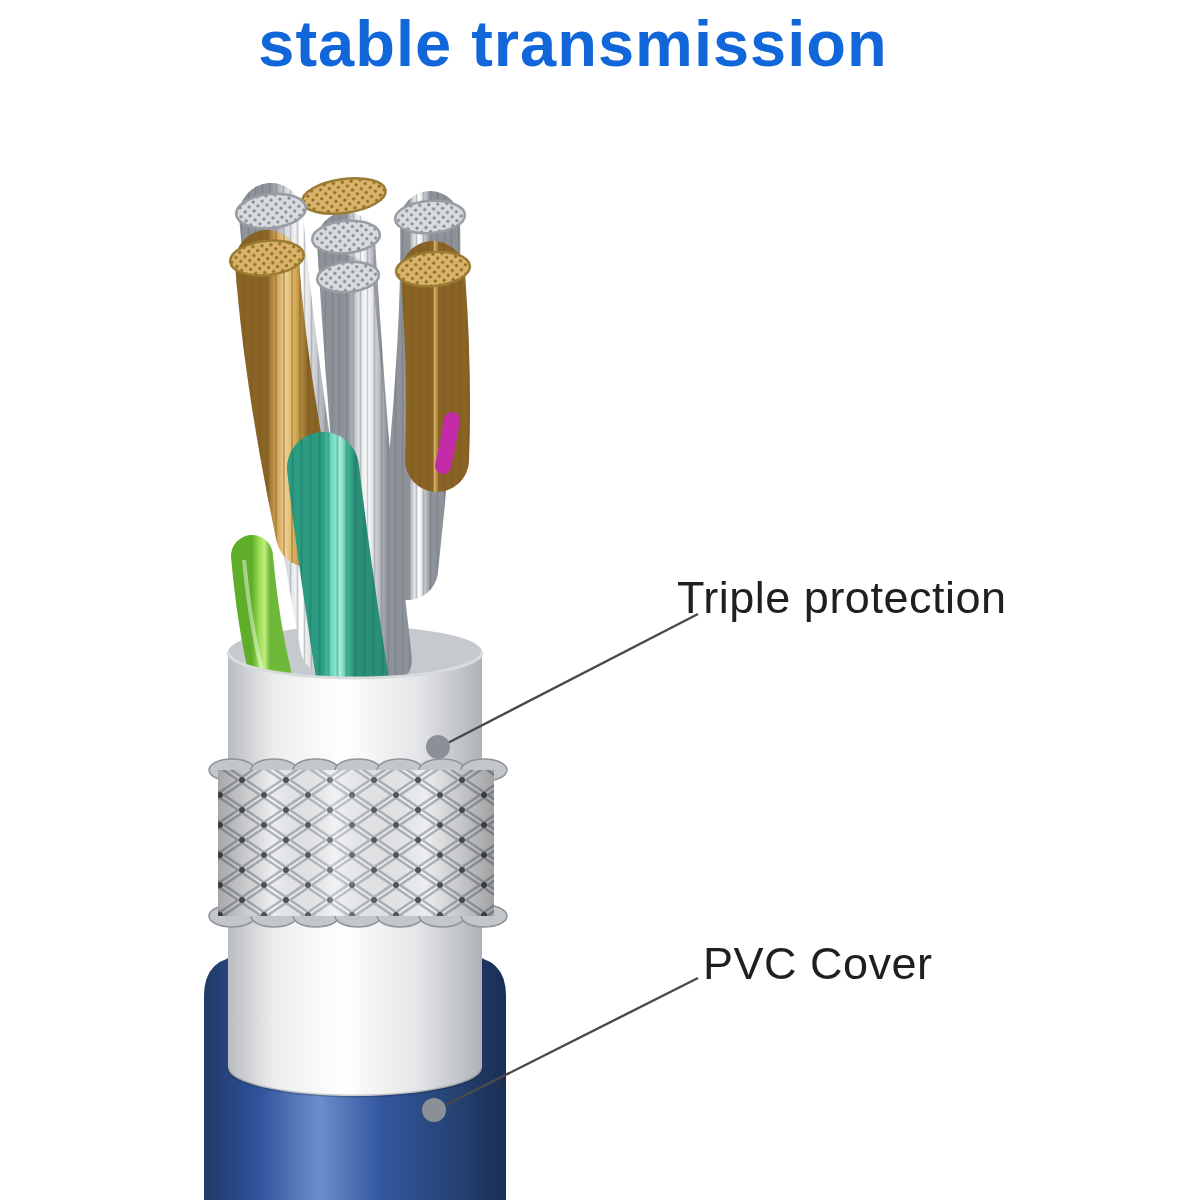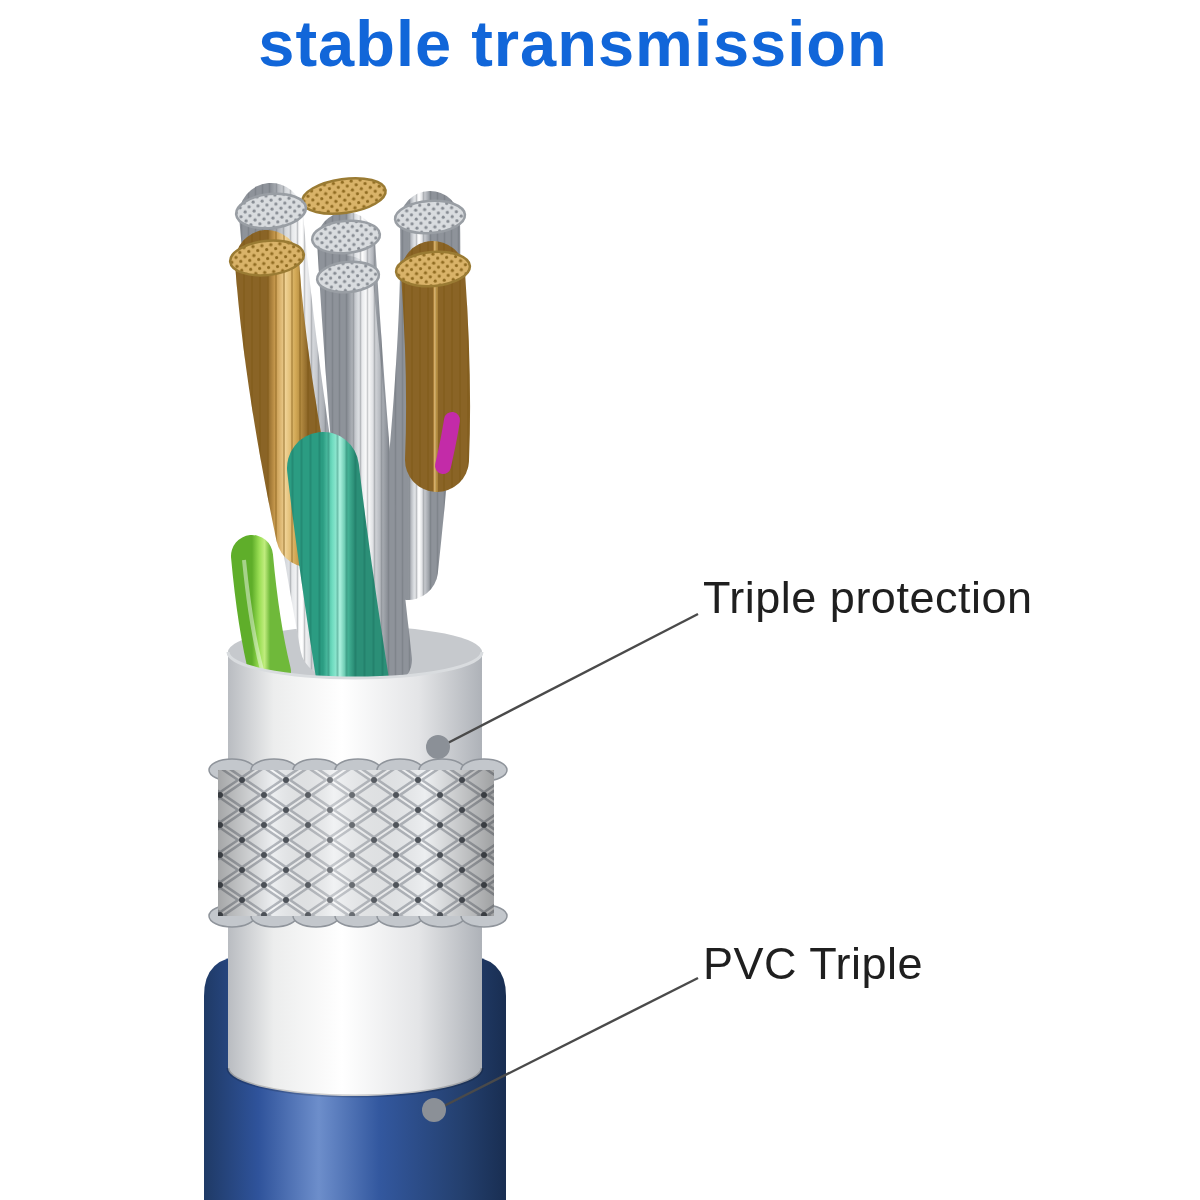--- a/index.html
+++ b/index.html
@@ -3,21 +3,21 @@
 <meta charset="utf-8">
 <style>
   html,body{margin:0;padding:0;}
   body{width:1200px;height:1200px;background:#ffffff;overflow:hidden;
        font-family:"Liberation Sans", sans-serif;}
   .page{position:relative;width:1200px;height:1200px;background:#ffffff;}
   .title{position:absolute;top:6px;left:0;width:1146px;text-align:center;
          font-size:65px;font-weight:700;color:#1166d9;letter-spacing:1px;}
   .label{position:absolute;font-size:45px;font-weight:400;color:#1f1f1f;
          letter-spacing:0.5px;white-space:nowrap;}
-  #label-triple{left:703px;top:572px;text-align:center;}
+  #label-triple{left:677px;top:572px;text-align:center;}
   #label-pvc{left:703px;top:938px;}
   svg.art{position:absolute;left:0;top:0;}
 </style>
 </head>
 <body>
 
 <div class="page">
 
   <svg class="art" width="1200" height="1200" viewBox="0 0 1200 1200">
     <defs>
@@ -186,15 +186,15 @@
       <circle cx="438" cy="747" r="12" fill="#8b9097"></circle>
       <line x1="698" y1="978" x2="436" y2="1110" stroke-width="2.4" stroke="#4a4a4a"></line>
       <circle cx="434" cy="1110" r="12" fill="#8b9097"></circle>
     </g>
   </svg>
 
   <div class="title">stable transmission</div>
 
   <div class="label" id="label-triple">Triple protection</div>
 
-  <div class="label" id="label-pvc">PVC Triple</div>
+  <div class="label" id="label-pvc">PVC Cover</div>
 
 </div>
 
 </body></html>

